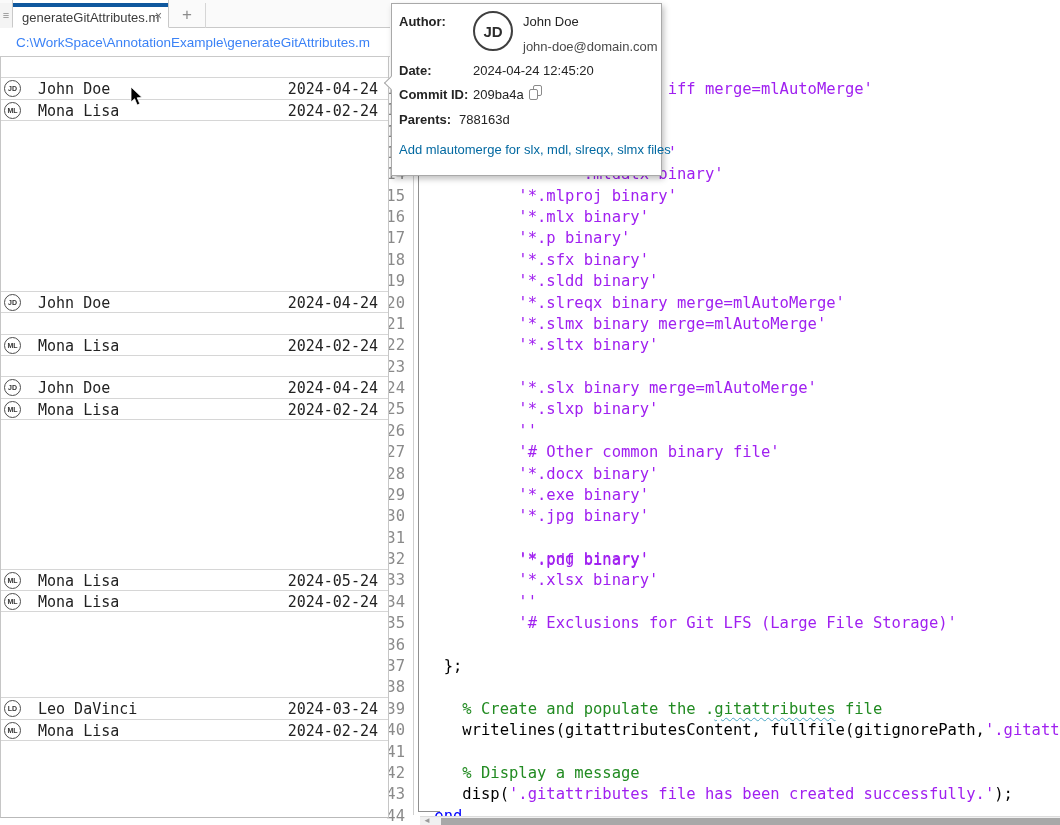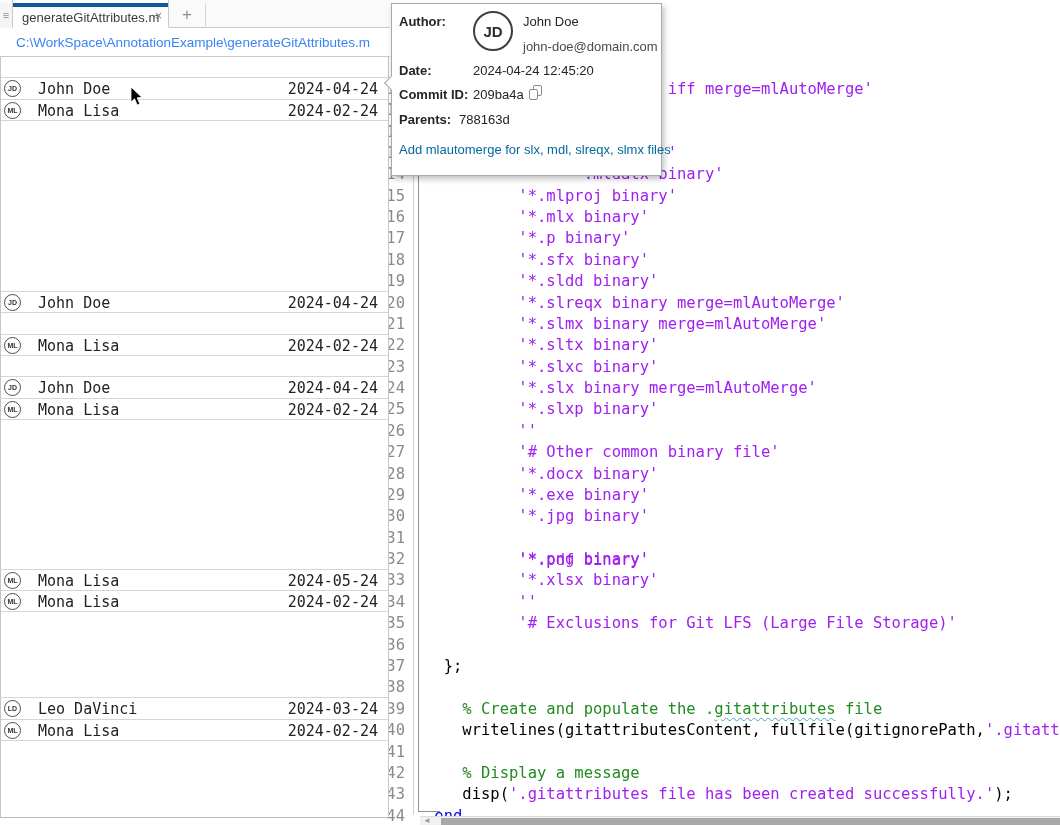--- a/index.html
+++ b/index.html
@@ -73,21 +73,20 @@
       <div class="code-line" style="top: 142.916px;"><span class="s">                          '</span></div>
       <div class="code-line" style="top: 164.295px;"><span class="s">               '*.mldatx binary'</span></div>
       <div class="code-line" style="top: 185.674px;"><span class="s">          '*.mlproj binary'</span></div>
       <div class="code-line" style="top: 207.053px;"><span class="s">          '*.mlx binary'</span></div>
       <div class="code-line" style="top: 228.432px;"><span class="s">          '*.p binary'</span></div>
       <div class="code-line" style="top: 249.811px;"><span class="s">          '*.sfx binary'</span></div>
       <div class="code-line" style="top: 271.19px;"><span class="s">          '*.sldd binary'</span></div>
       <div class="code-line" style="top: 292.569px;"><span class="s">          '*.slreqx binary merge=mlAutoMerge'</span></div>
       <div class="code-line" style="top: 313.948px;"><span class="s">          '*.slmx binary merge=mlAutoMerge'</span></div>
       <div class="code-line" style="top: 335.327px;"><span class="s">          '*.sltx binary'</span></div>
-      <div class="code-line" style="top: 356.706px;"><span class="s">          '*.slxc binary'</span></div>
       <div class="code-line" style="top: 378.085px;"><span class="s">          '*.slx binary merge=mlAutoMerge'</span></div>
       <div class="code-line" style="top: 399.464px;"><span class="s">          '*.slxp binary'</span></div>
       <div class="code-line" style="top: 420.843px;"><span class="s">          ''</span></div>
       <div class="code-line" style="top: 442.222px;"><span class="s">          '# Other common binary file'</span></div>
       <div class="code-line" style="top: 463.601px;"><span class="s">          '*.docx binary'</span></div>
       <div class="code-line" style="top: 485px;"><span class="s">          '*.exe binary'</span></div>
       <div class="code-line" style="top: 506.359px;"><span class="s">          '*.jpg binary'</span></div>
       <div class="code-line" style="top: 550px;"><span class="s">          '*.pdf binary'</span></div>
       <div class="code-line" style="top: 549.117px;"><span class="s">          '*.png binary'</span></div>
       <div class="code-line" style="top: 570.496px;"><span class="s">          '*.xlsx binary'</span></div>

